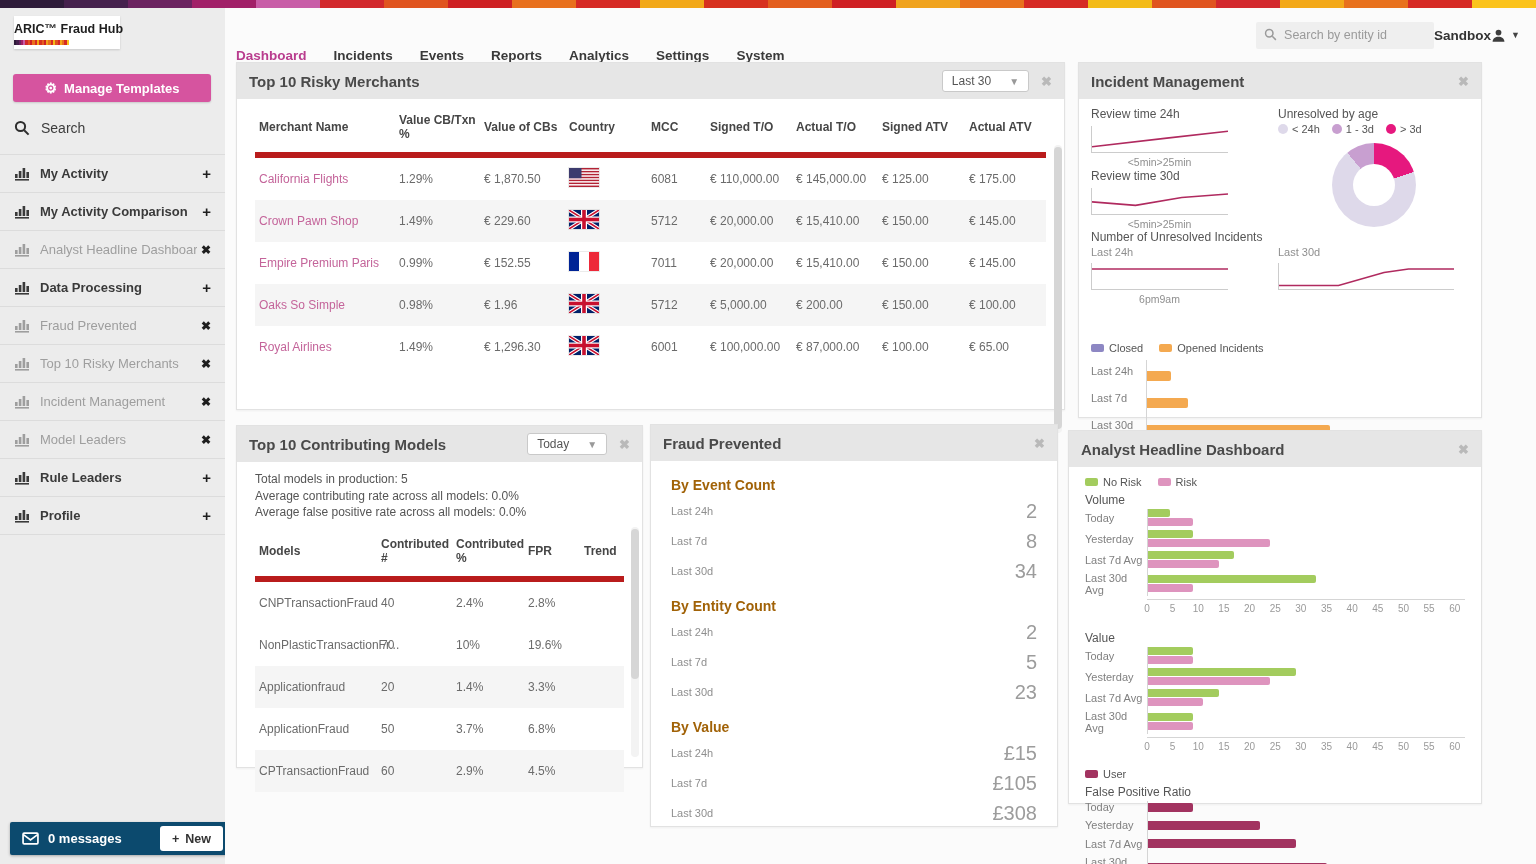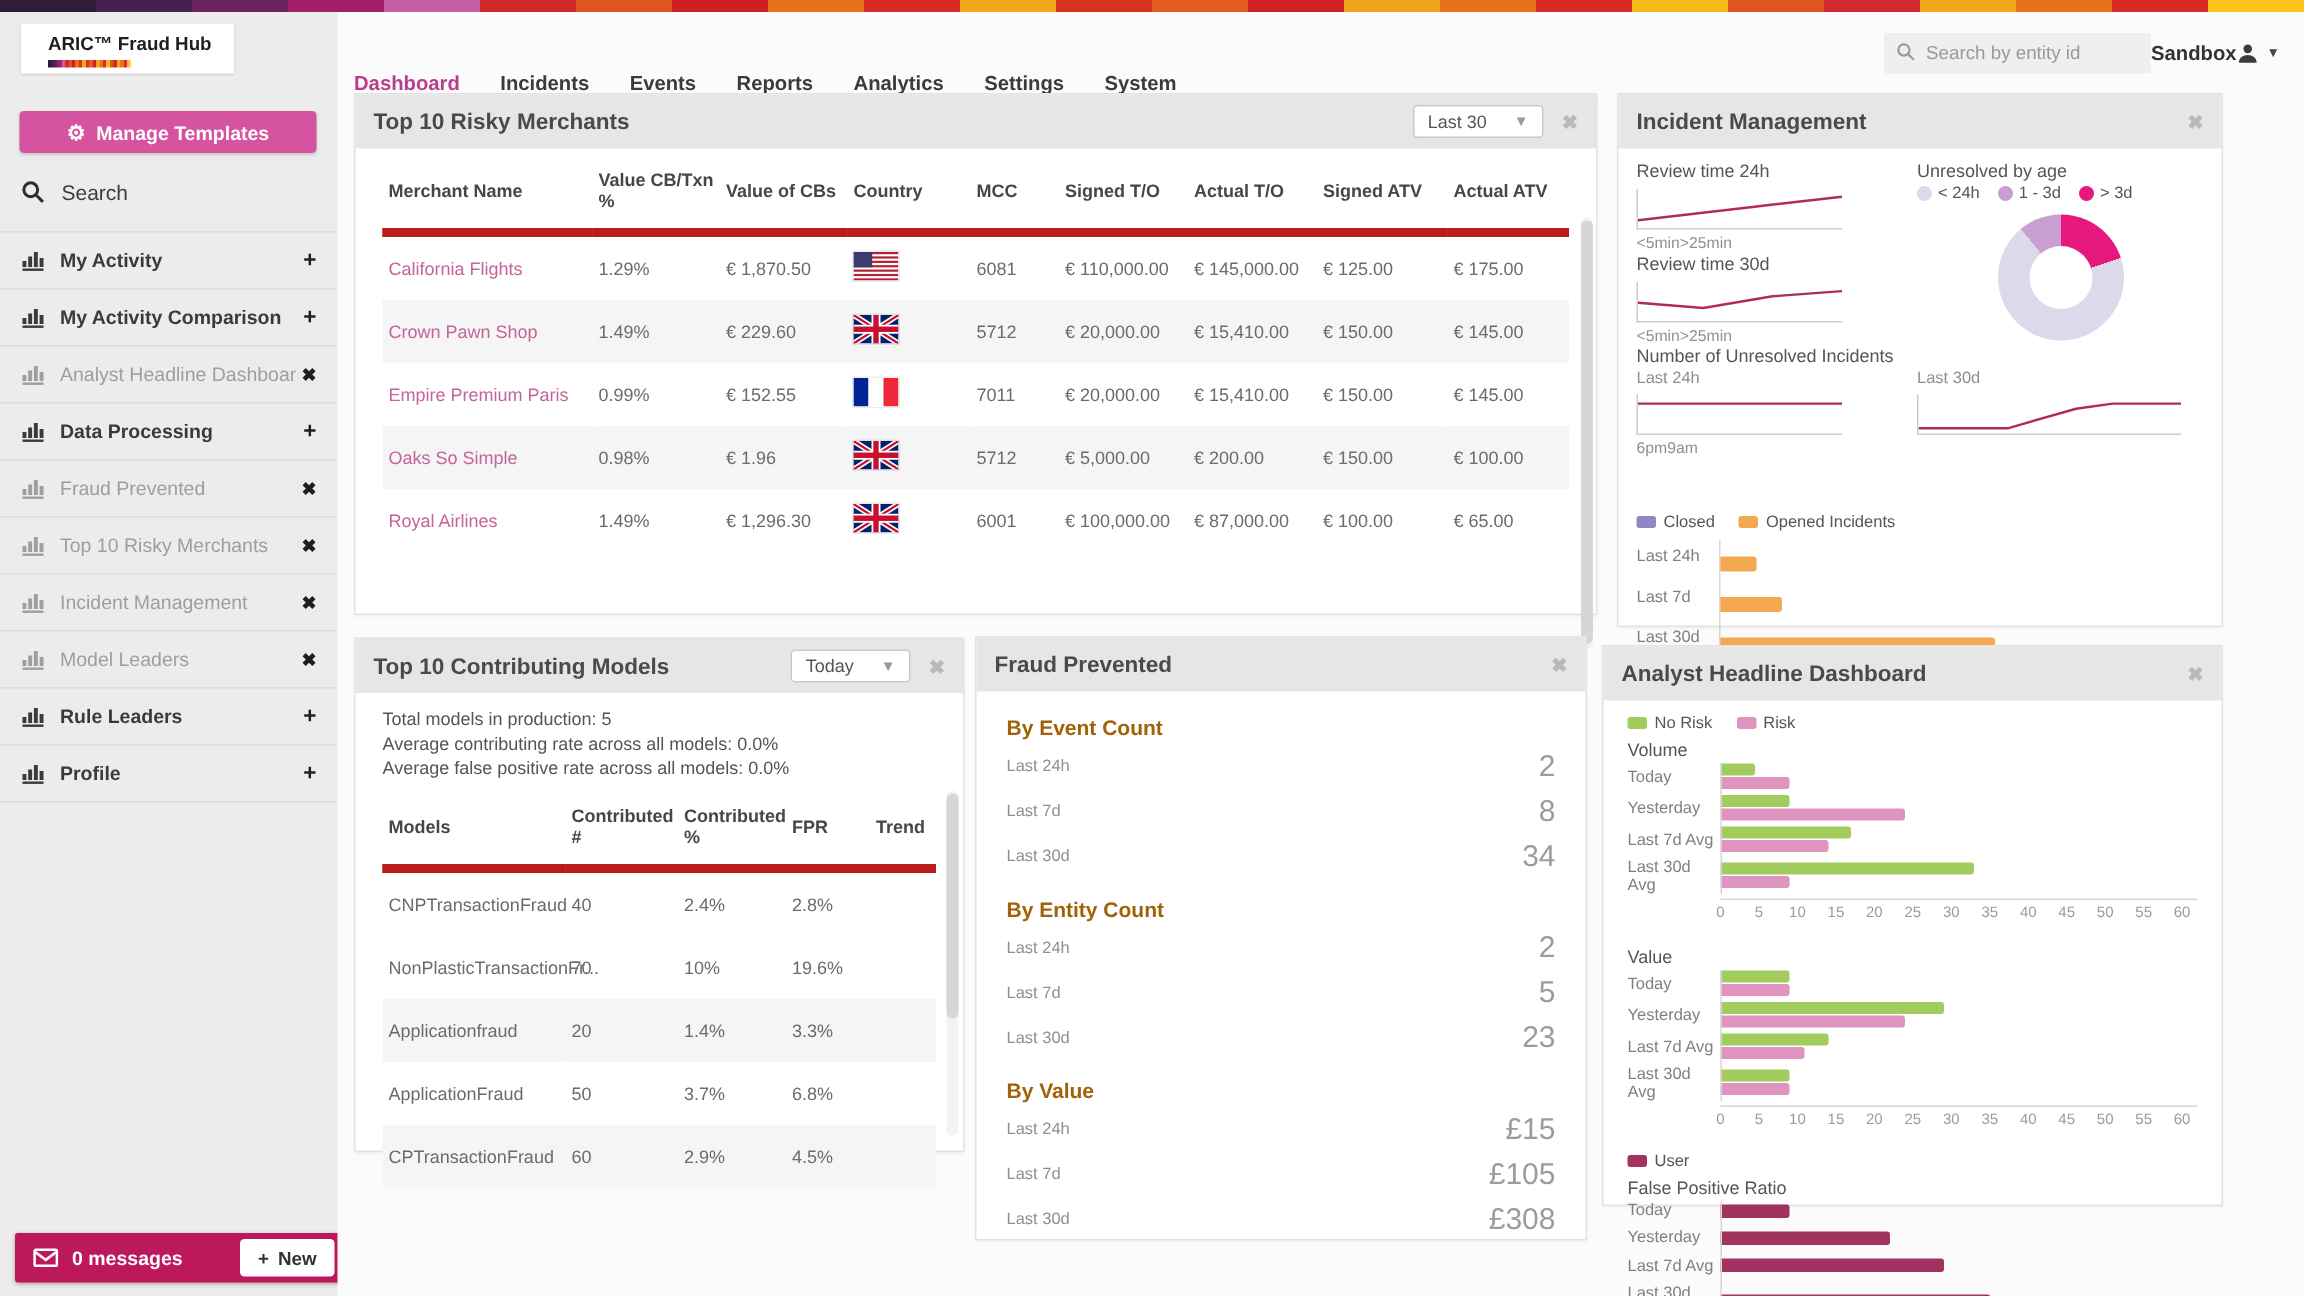--- a/index.html
+++ b/index.html
@@ -2,39 +2,39 @@
 <html><head>
 <meta charset="utf-8">
 <style>
   html,body{margin:0;padding:0;}
   .app{position:relative;width:1536px;height:864px;overflow:hidden;background:#fff;
        font-family:"Liberation Sans",sans-serif;-webkit-font-smoothing:antialiased;}
   
   .top-strip{position:absolute;top:0;left:0;width:1536px;height:8px;}
   
   .sidebar{position:absolute;top:8px;left:0;width:225px;height:856px;background:#ececec;}
-  .logo-card{position:absolute;top:8px;left:14px;width:106px;background:#fff;padding:6px 18px 4px;
+  .logo-card{position:absolute;top:8px;left:14px;width:106px;background:#fff;padding:6px 0 4px;
              box-shadow:0 1px 2px rgba(0,0,0,.15);}
   .logo-text{font-size:12.5px;font-weight:700;color:#1f1f1f;white-space:nowrap;}
   .logo-strip{width:55px;height:5px;margin-top:4px;}
   .manage-btn{position:absolute;top:66px;left:13px;width:198px;height:28px;background:#d6549f;border:none;
               border-radius:3px;color:#fff;font-weight:700;font-size:13px;display:flex;align-items:center;
               justify-content:center;gap:7px;cursor:pointer;font-family:inherit;box-shadow:0 1px 2px rgba(0,0,0,.15);}
   .manage-btn .gear{font-size:14px;line-height:1;}
   .side-search{position:absolute;top:108px;left:14px;display:flex;align-items:center;gap:11px;height:24px;cursor:pointer;}
   .side-search span{font-size:14px;color:#3d3d3d;}
   .menu{position:absolute;top:146px;left:0;right:0;}
   .menu-item{display:flex;align-items:center;height:37px;padding:0 14px;border-top:1px solid #dcdcdc;cursor:pointer;}
   .menu-item:last-child{border-bottom:1px solid #dcdcdc;}
   .menu-item .mi-icon{width:17px;height:15px;margin-right:9px;flex:0 0 auto;color:#3a3a3a;}
   .menu-item .mi-label{font-size:13px;font-weight:700;color:#3a3a3a;flex:1;white-space:nowrap;overflow:hidden;}
   .menu-item.muted .mi-icon,.menu-item.muted .mi-label{color:#9e9e9e;font-weight:400;}
   .menu-item .mi-action{font-weight:700;color:#1e1e1e;font-size:15px;line-height:1;margin-left:4px;}
   .menu-item .mi-action.rm{font-size:12px;}
-  .messages-bar{position:absolute;bottom:9px;left:10px;width:201px;height:33px;background:#be185d;border-radius:2px;
+  .messages-bar{position:absolute;bottom:9px;left:10px;width:201px;height:33px;background:#0c4a6e;border-radius:2px;
                 display:flex;align-items:center;padding:0 6px 0 12px;box-shadow:0 1px 3px rgba(0,0,0,.3);}
   .messages-bar .msg-label{color:#fff;font-weight:700;font-size:13px;margin-left:9px;}
   .new-btn{margin-left:auto;background:#fff;border:none;border-radius:3px;height:25px;padding:0 12px;
            font-weight:700;font-size:12.5px;color:#333;display:flex;align-items:center;gap:6px;cursor:pointer;font-family:inherit;}
   
   .main{position:absolute;top:8px;left:225px;width:1311px;height:856px;background:#fbfbfb;}
   .nav-row{position:absolute;top:10px;left:11px;right:16px;height:34px;display:flex;align-items:center;}
   .top-nav{display:flex;gap:27px;}
   .tab{font-size:13.5px;font-weight:700;color:#3a3a3a;cursor:pointer;margin-top:40px;}
   .tab.active{color:#b93d8e;}
@@ -89,21 +89,21 @@
   .hbar-baseline{position:absolute;top:0;bottom:0;width:1px;background:#d5d5d5;}
   .hbar-axis{position:relative;border-top:1px solid #d5d5d5;}
   .hbar-axis span{position:absolute;top:3px;transform:translateX(-50%);font-size:10px;color:#9a9a9a;}
   
   .inc-body{position:relative;height:318px;}
   .inc-abs{position:absolute;}
   .spark-title{font-size:12px;color:#555;}
   .spark-sub{font-size:11px;color:#8f8f8f;}
   .sparkline{height:26px;border-left:1px solid #ccc;border-bottom:1px solid #ccc;margin-top:5px;}
   .sparkline svg{width:100%;height:100%;display:block;}
-  .spark-axis{display:flex;justify-content:flex-start;font-size:10.5px;color:#8f8f8f;margin-top:3px;}
+  .spark-axis{display:flex;justify-content:center;font-size:10.5px;color:#8f8f8f;margin-top:3px;}
   .donut{width:84px;height:84px;border-radius:50%;position:relative;}
   .donut .hole{position:absolute;inset:21px;background:#fff;border-radius:50%;}
   
   .ah-body{padding:9px 16px 0;}
   .chart-title{font-size:12px;color:#555;margin:5px 0 2px;}
 </style>
 </head>
 <body>
 
 <div class="app">

